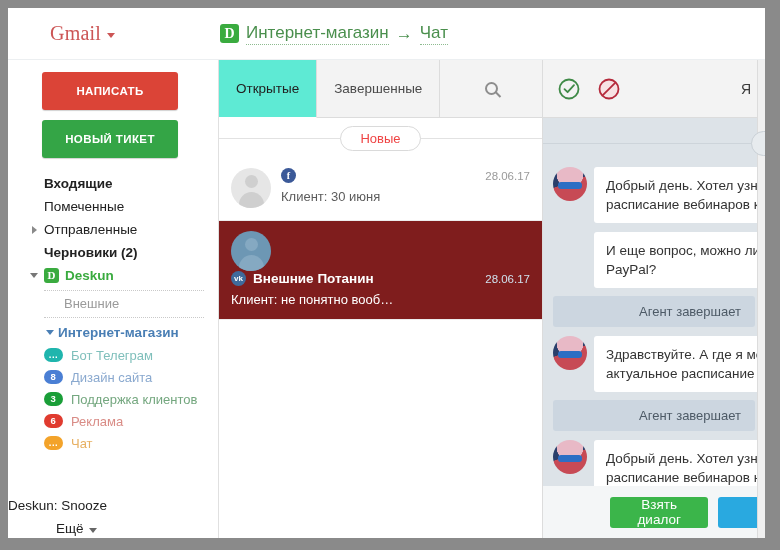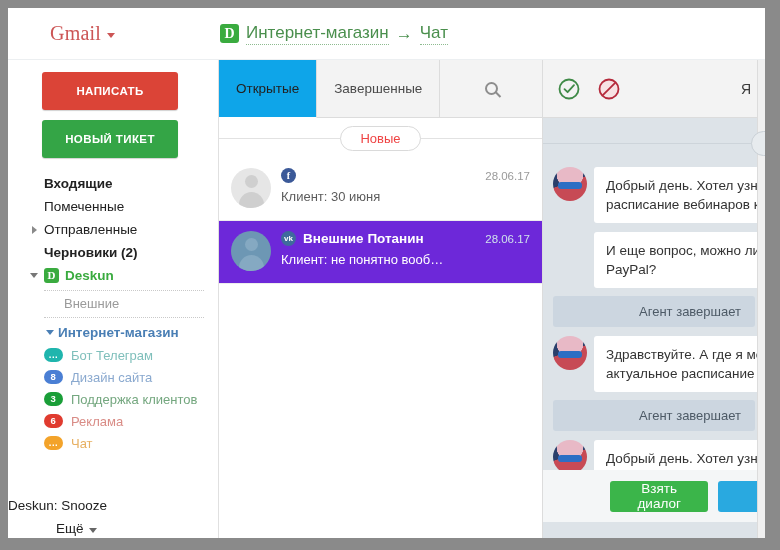--- a/index.html
+++ b/index.html
@@ -211,21 +211,21 @@
     align-items: center;
     justify-content: center;
     font-size: 13.5px;
     color: #4a4a4a;
     padding: 0 17px;
     border-right: 1px solid #dcdcdc;
     cursor: pointer;
     background: #f3f3f3;
   }
   .tab.active {
-    background: #0ea5e9;
+    background: #5eead4;
     color: #222;
     border-bottom: 1px solid #ffffff;
     margin-bottom: -1px;
   }
   .tab.search-tab { flex: 1 1 auto; border-right: none; }
   .mag {
     width: 13px; height: 13px;
     border: 2px solid #8d8d8d;
     border-radius: 50%;
     position: relative;
@@ -264,21 +264,21 @@
     font-size: 13px;
     color: #ef4444;
   }
 
   .conv {
     display: flex;
     padding: 10px 12px 12px 12px;
     cursor: pointer;
     border-bottom: 1px solid #ededed;
   }
-  .conv.selected { background: #6d28d9; }
+  .conv.selected { background: #7f1d1d; flex-direction: column; }
   .avatar {
     width: 40px; height: 40px;
     border-radius: 50%;
     background: #e6e6e6;
     flex: 0 0 40px;
     margin-right: 10px;
     position: relative;
     overflow: hidden;
   }
   .conv.selected .avatar { background: #6d97b4; }
@@ -429,21 +429,21 @@
     border-radius: 3px;
     padding: 8px 14px;
     font-size: 13px;
     color: #4d5a66;
     text-align: right;
     white-space: nowrap;
   }
 
   #chat-footer {
     position: absolute;
-    left: 0; right: 0; bottom: 16px;
+    left: 0; right: 0; bottom: 0;
     height: 52px;
     background: #f4f6f7;
     display: flex;
     align-items: center;
     padding-left: 67px;
     gap: 10px;
   }
   .foot-btn {
     border: none;
     border-radius: 3px;

